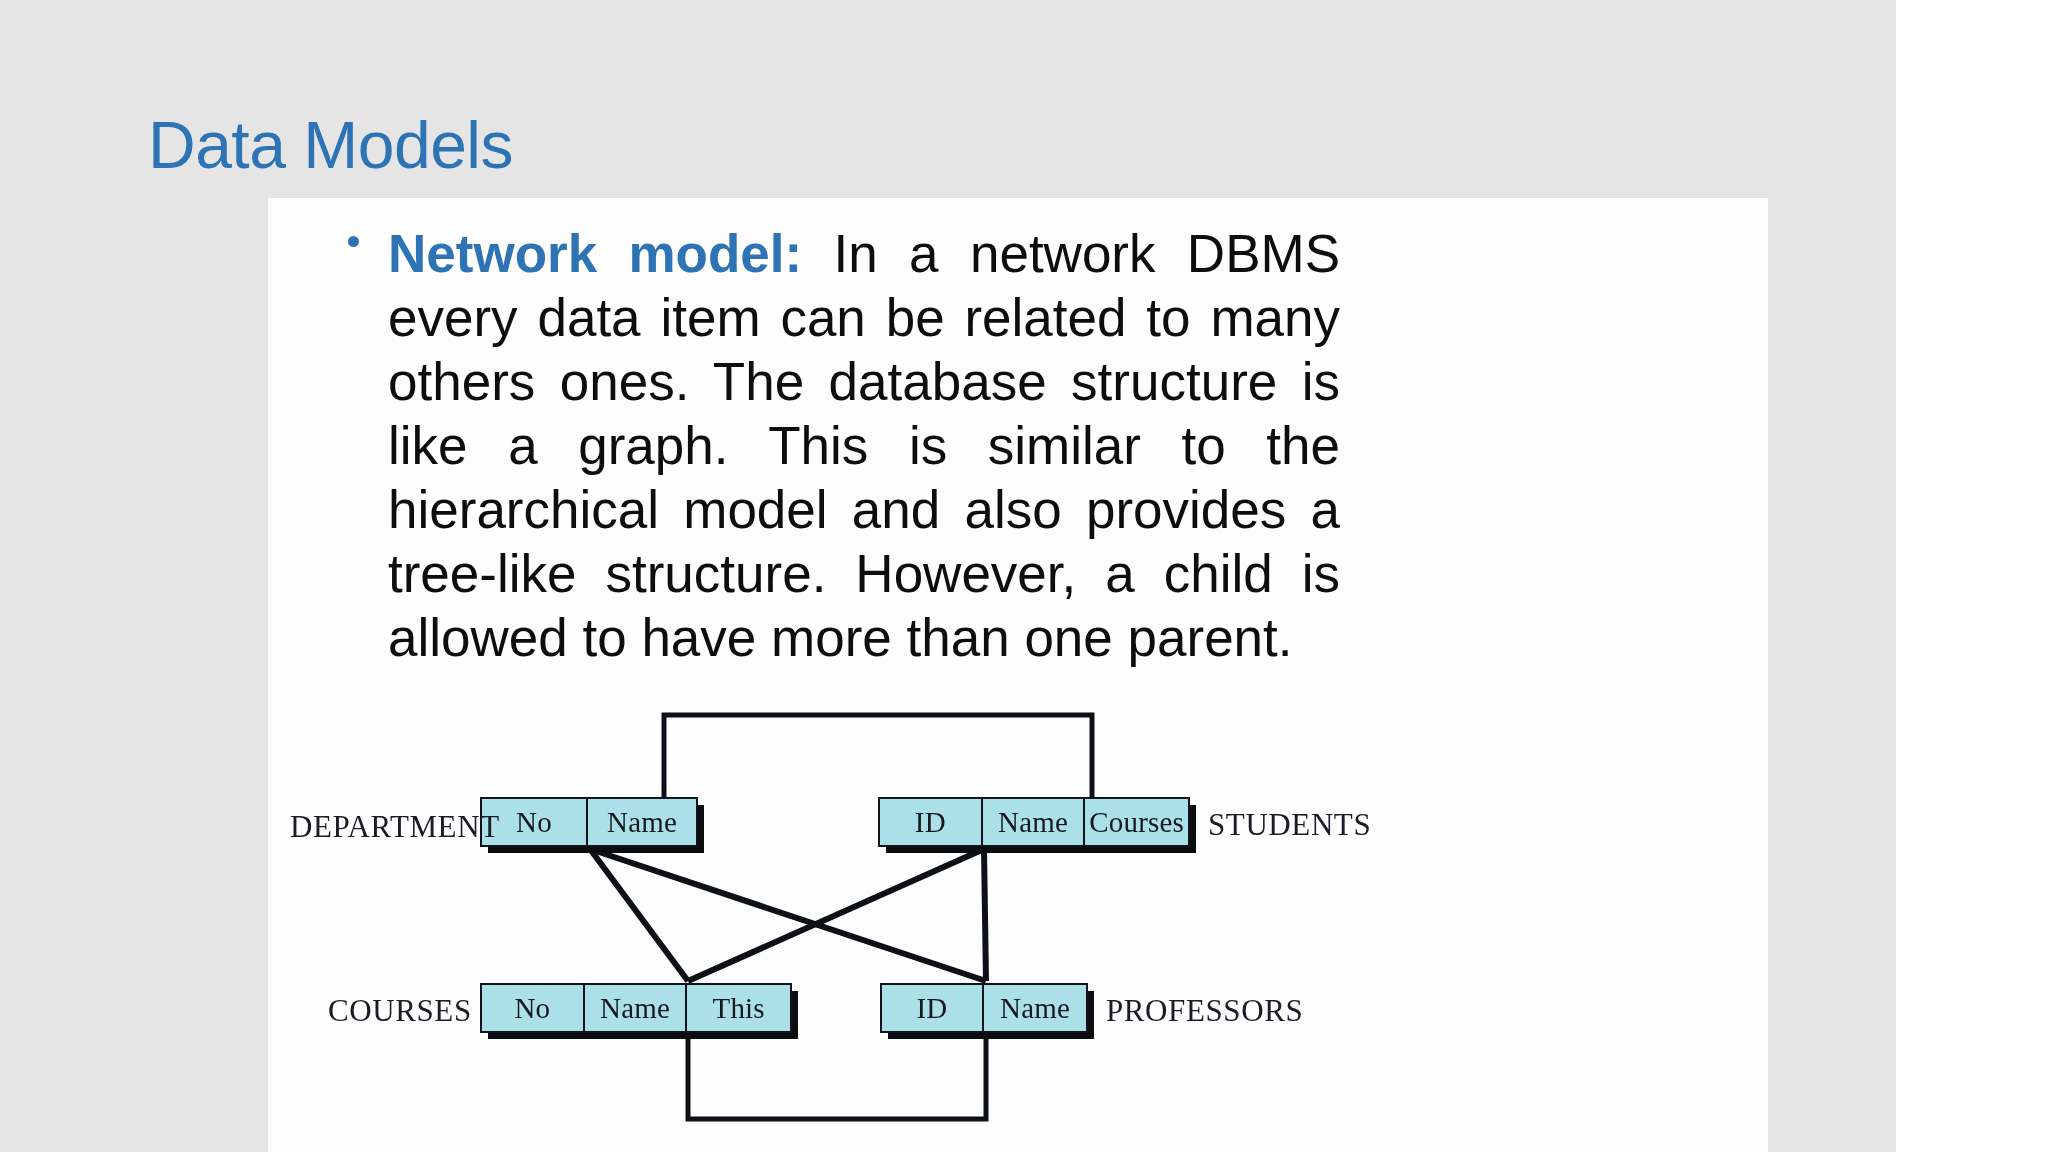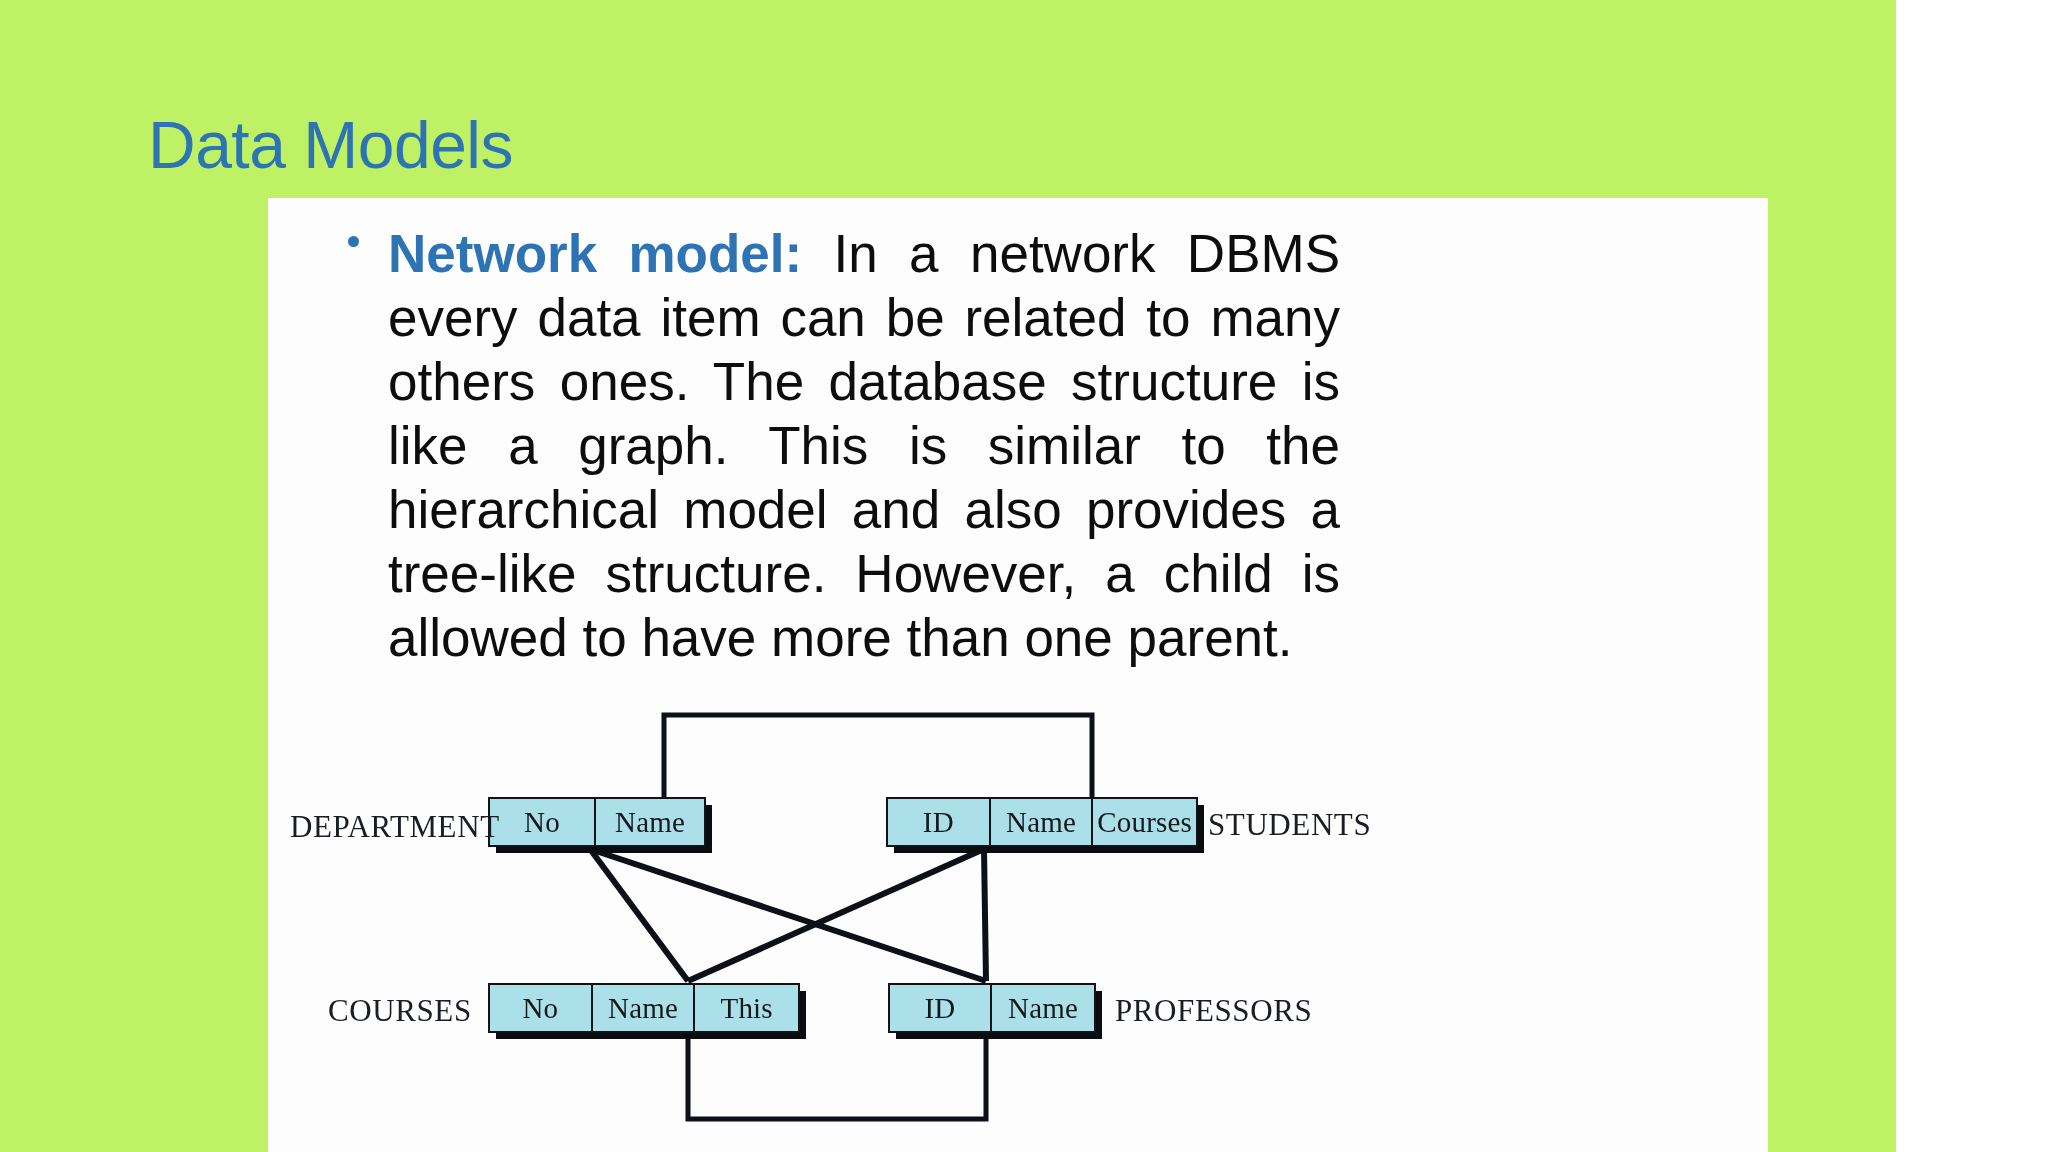--- a/index.html
+++ b/index.html
@@ -12,21 +12,21 @@
     height: 1152px;
     overflow: hidden;
     font-family: "Liberation Sans", sans-serif;
     -webkit-font-smoothing: antialiased;
   }
 
   #slide {
     position: relative;
     width: 1896px;
     height: 1152px;
-    background: #bef264;
+    background: #e5e5e5;
   }
 
   
   #content-panel {
     position: absolute;
     left: 268px;
     top: 198px;
     width: 1500px;
     height: 954px;
     background: #fdfdfe;
@@ -98,21 +98,20 @@
 
   
   .entity {
     position: absolute;
     display: flex;
     box-sizing: border-box;
     border: 2.5px solid #10131a;
     background: #ace0e9;
     box-shadow: 7px 7px 0 -1px #0a0c10;
     z-index: 3;
-    margin-left: 8px;
   }
   .entity .cell {
     box-sizing: border-box;
     display: flex;
     align-items: center;
     justify-content: center;
     font-family: "Liberation Serif", serif;
     font-size: 29px;
     color: #15181f;
     border-right: 2.5px solid #10131a;
@@ -145,21 +144,21 @@
 
   #box-courses { left: 212px; top: 296px; width: 312px; height: 50px; }
   #box-courses .cell:nth-child(1) { width: 104px; }
   #box-courses .cell:nth-child(2) { width: 104px; }
   #box-courses .cell:nth-child(3) { width: 104px; }
   #label-courses { left: 60px; top: 306px; }
 
   #box-professors { left: 612px; top: 296px; width: 208px; height: 50px; }
   #box-professors .cell:nth-child(1) { width: 104px; }
   #box-professors .cell:nth-child(2) { width: 104px; }
-  #label-professors { left: 838px; top: 306px; margin-left: 9px; }
+  #label-professors { left: 838px; top: 306px; }
 </style>
 </head>
 <body>
 
 <div id="slide">
 
   <div id="content-panel"></div>
 
   <div id="title">Data Models</div>
 

